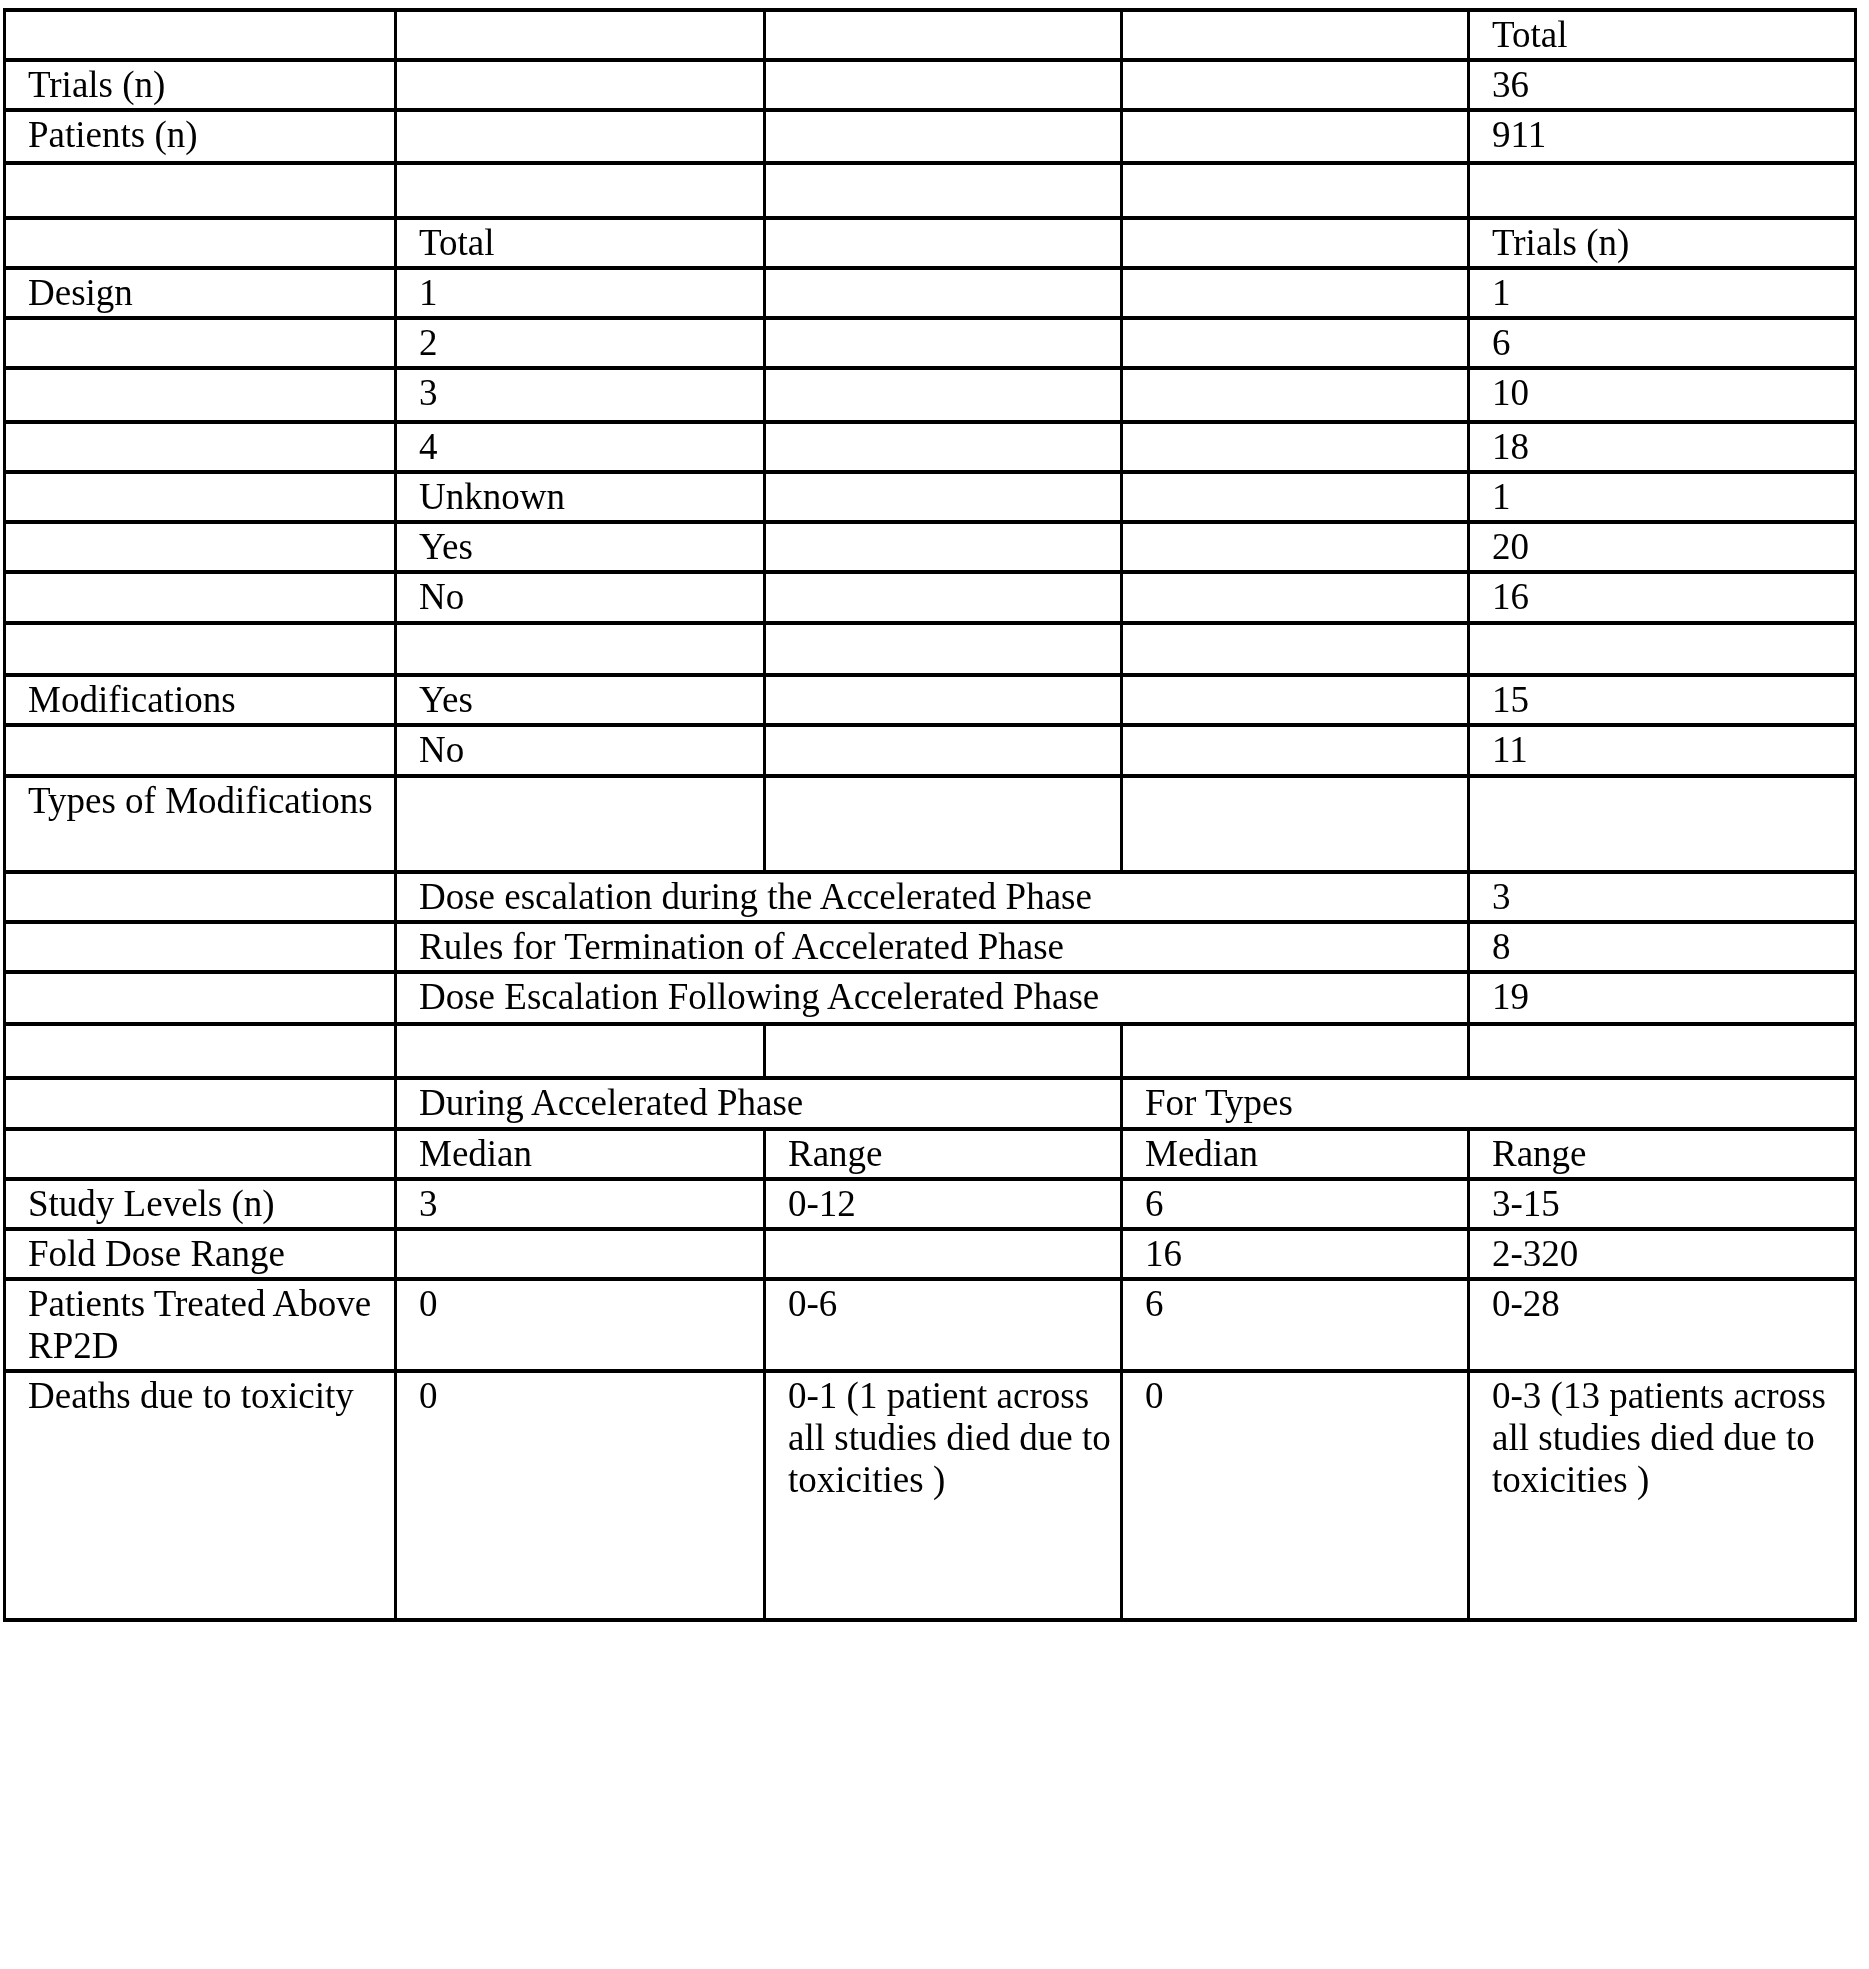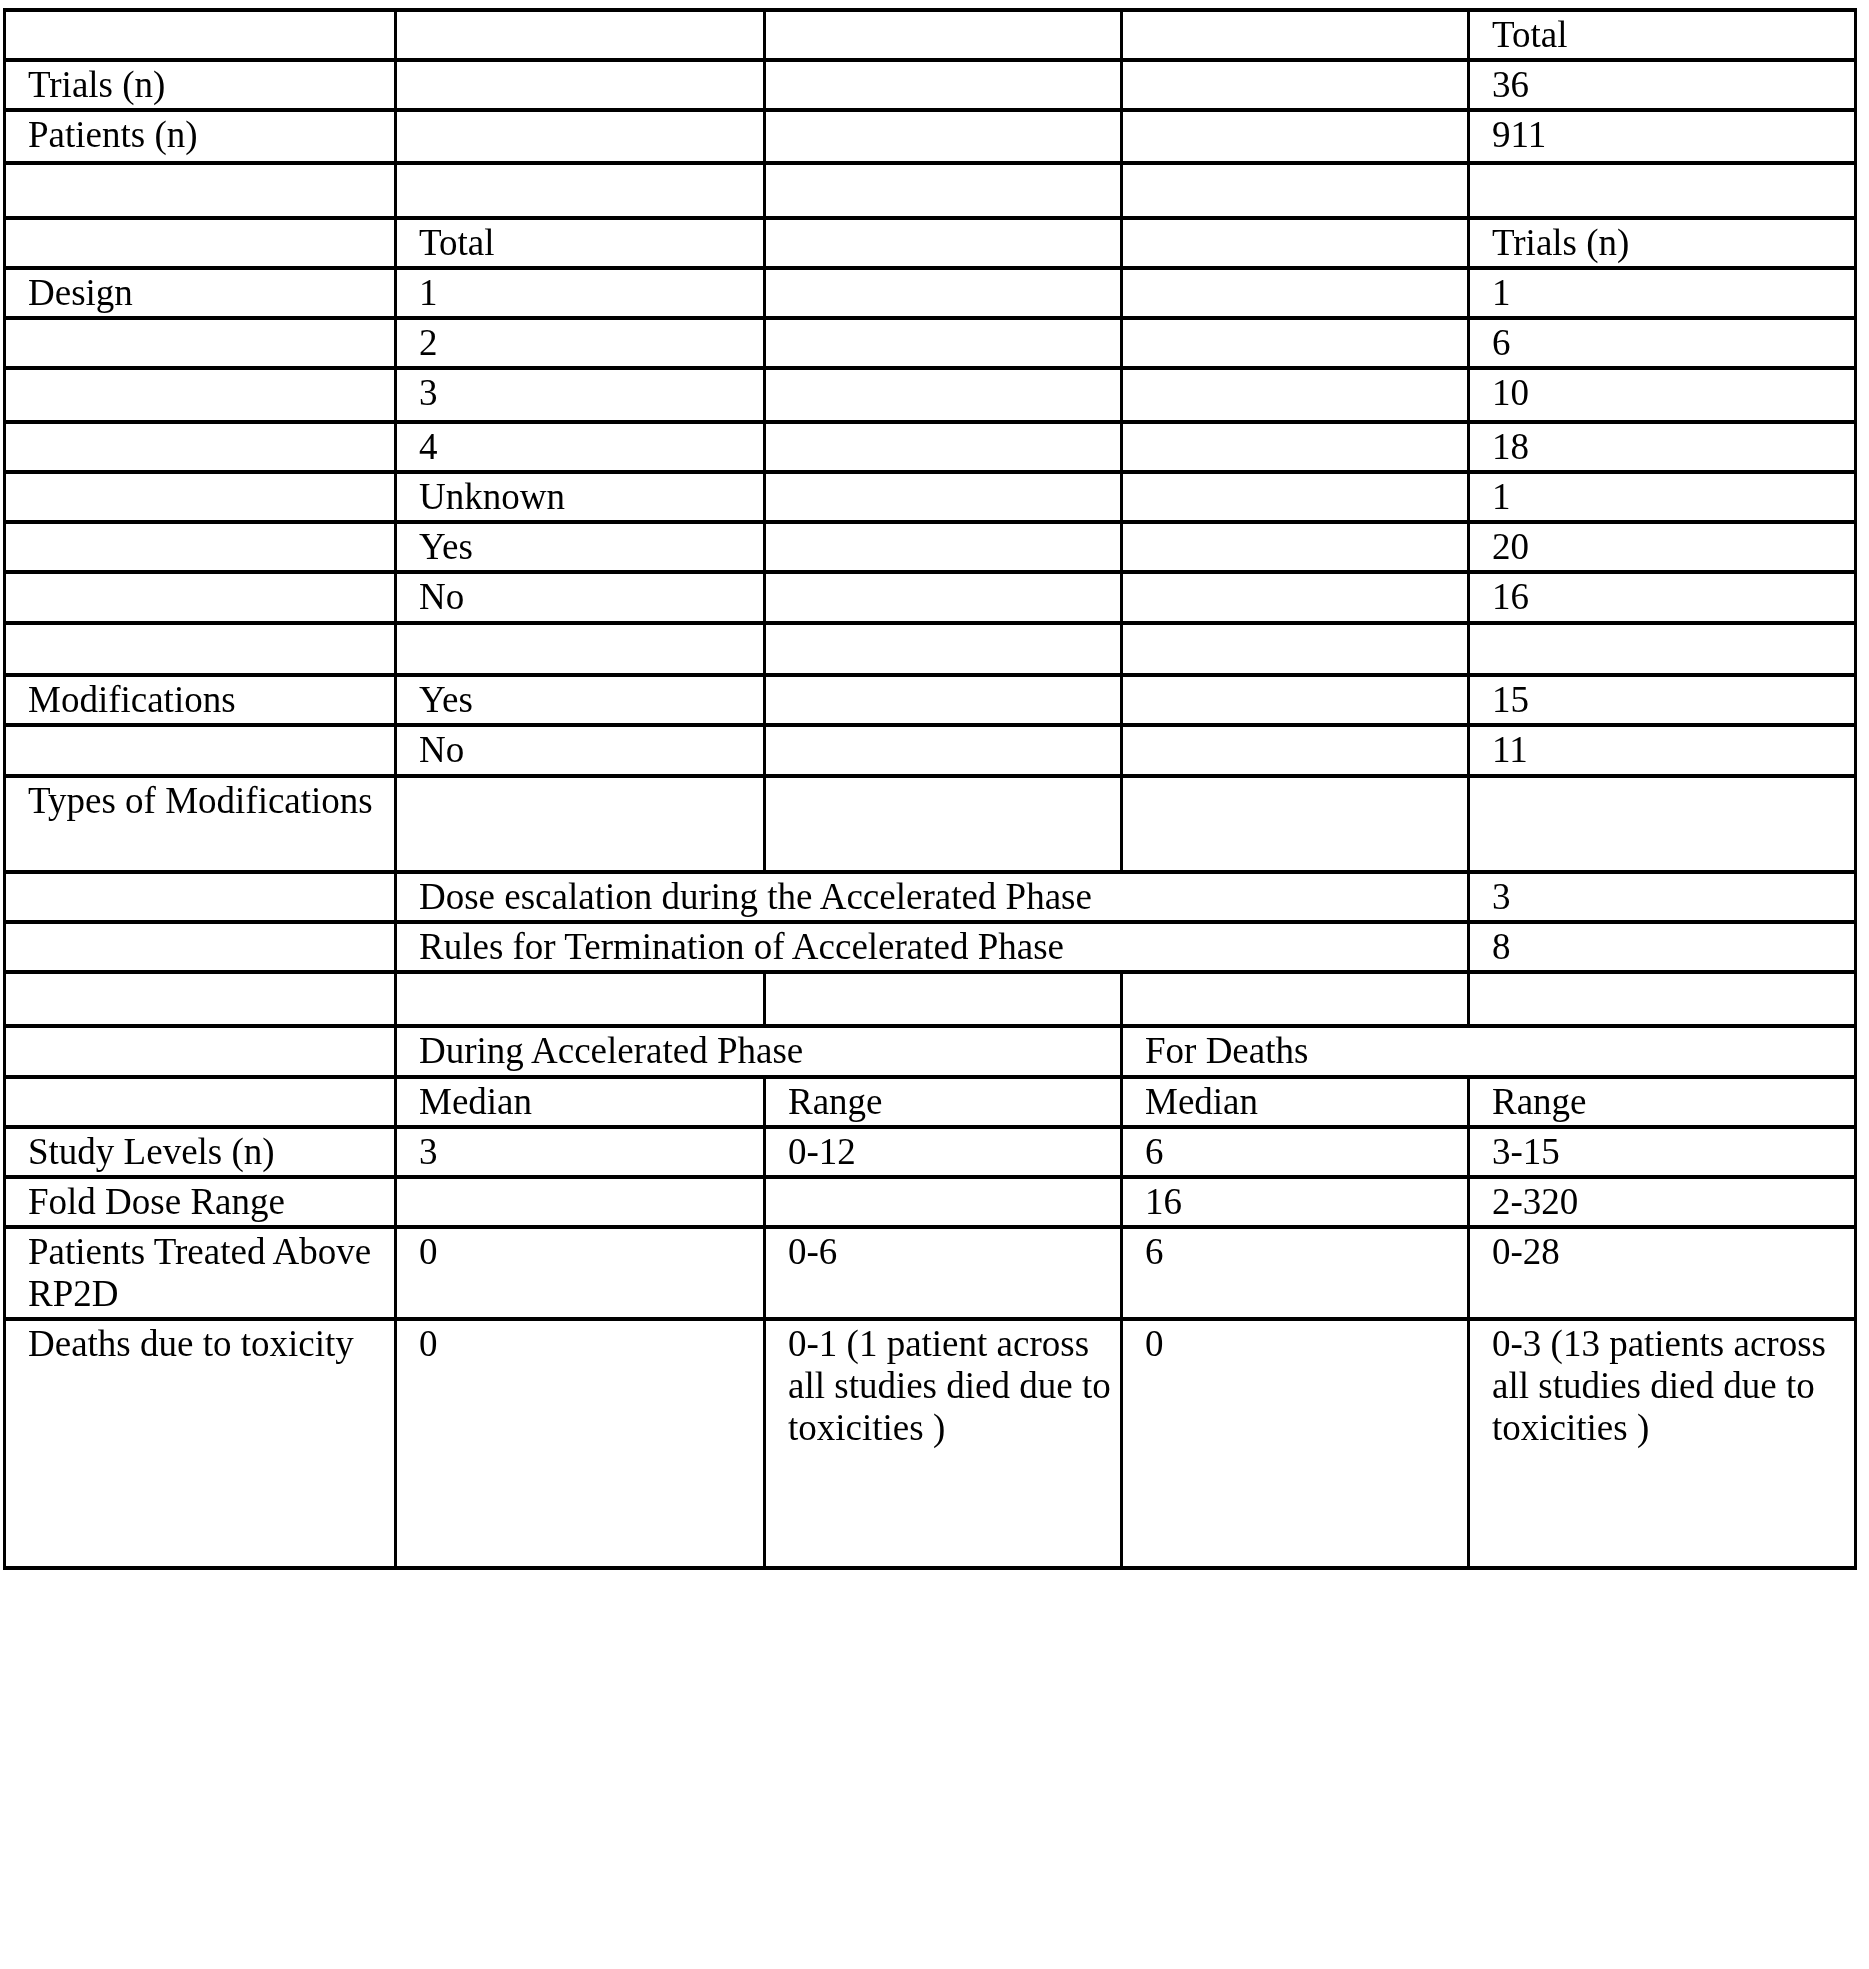--- a/index.html
+++ b/index.html
@@ -158,31 +158,36 @@
     <tr style="height:50px">
       <td></td>
       <td colspan="3">Dose escalation  during the Accelerated Phase</td>
       <td>3</td>
     </tr>
     <tr style="height:50px">
       <td></td>
       <td colspan="3">Rules for Termination of Accelerated Phase</td>
       <td>8</td>
     </tr>
+    <tr style="height:52px">
+      <td></td>
+      <td colspan="3">Dose Escalation Following Accelerated Phase</td>
+      <td>19</td>
+    </tr>
     <tr style="height:54px">
       <td></td>
       <td></td>
       <td></td>
       <td></td>
       <td></td>
     </tr>
     <tr style="height:51px">
       <td></td>
       <td colspan="2">During Accelerated Phase</td>
-      <td colspan="2">For Deaths</td>
+      <td colspan="2">For Types</td>
     </tr>
     <tr style="height:48px">
       <td></td>
       <td>Median</td>
       <td>Range</td>
       <td>Median</td>
       <td>Range</td>
     </tr>
     <tr style="height:43px">
       <td>Study Levels (n)</td>

